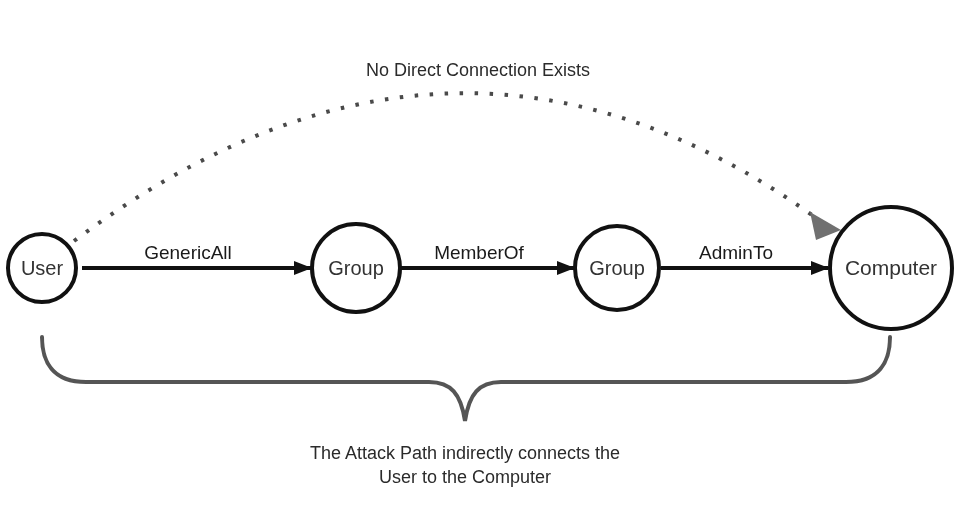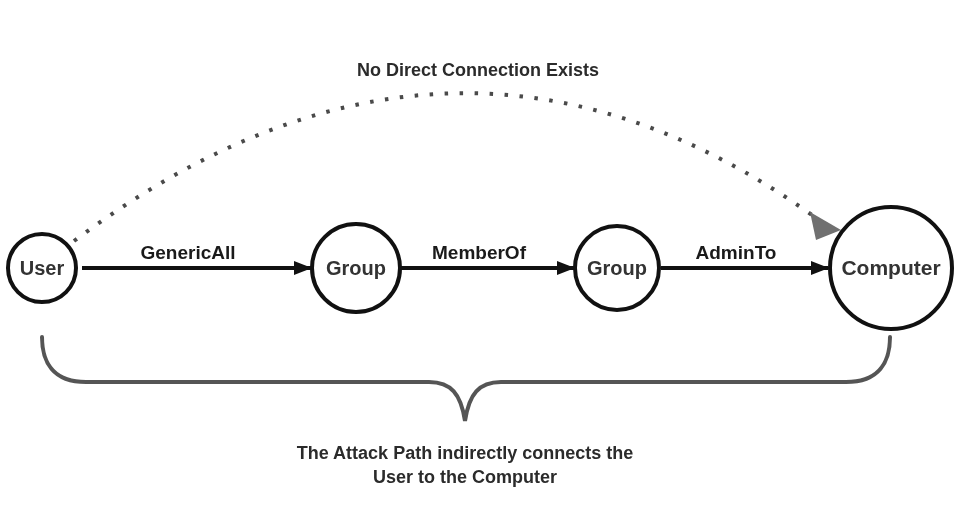--- a/index.html
+++ b/index.html
@@ -7,21 +7,20 @@
     padding: 0;
     background: #ffffff;
   }
   .stage {
     position: relative;
     width: 960px;
     height: 511px;
     background: #ffffff;
     overflow: hidden;
     font-family: "Liberation Sans", sans-serif;
-    font-weight: bold;
   }
   svg { display: block; }
   text {
     font-family: "Liberation Sans", sans-serif;
   }
   .caption {
     font-size: 18px;
     fill: #2b2b2b;
   }
   .edge-label {

